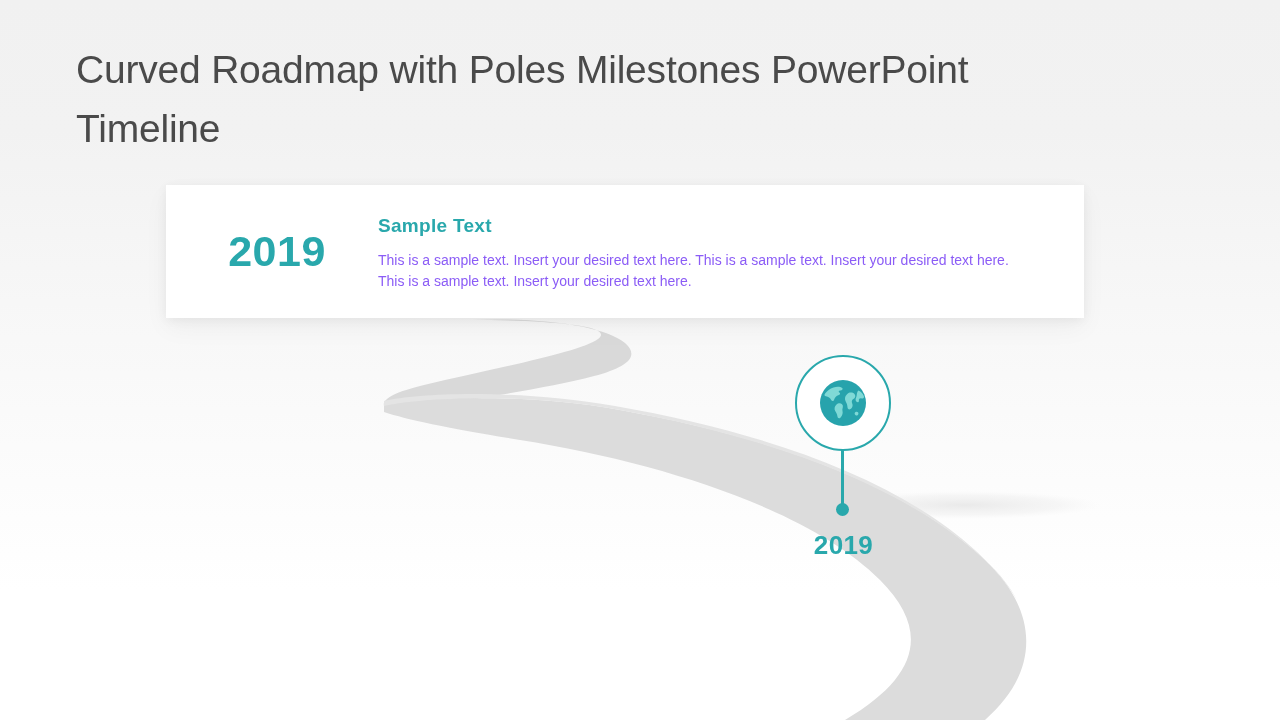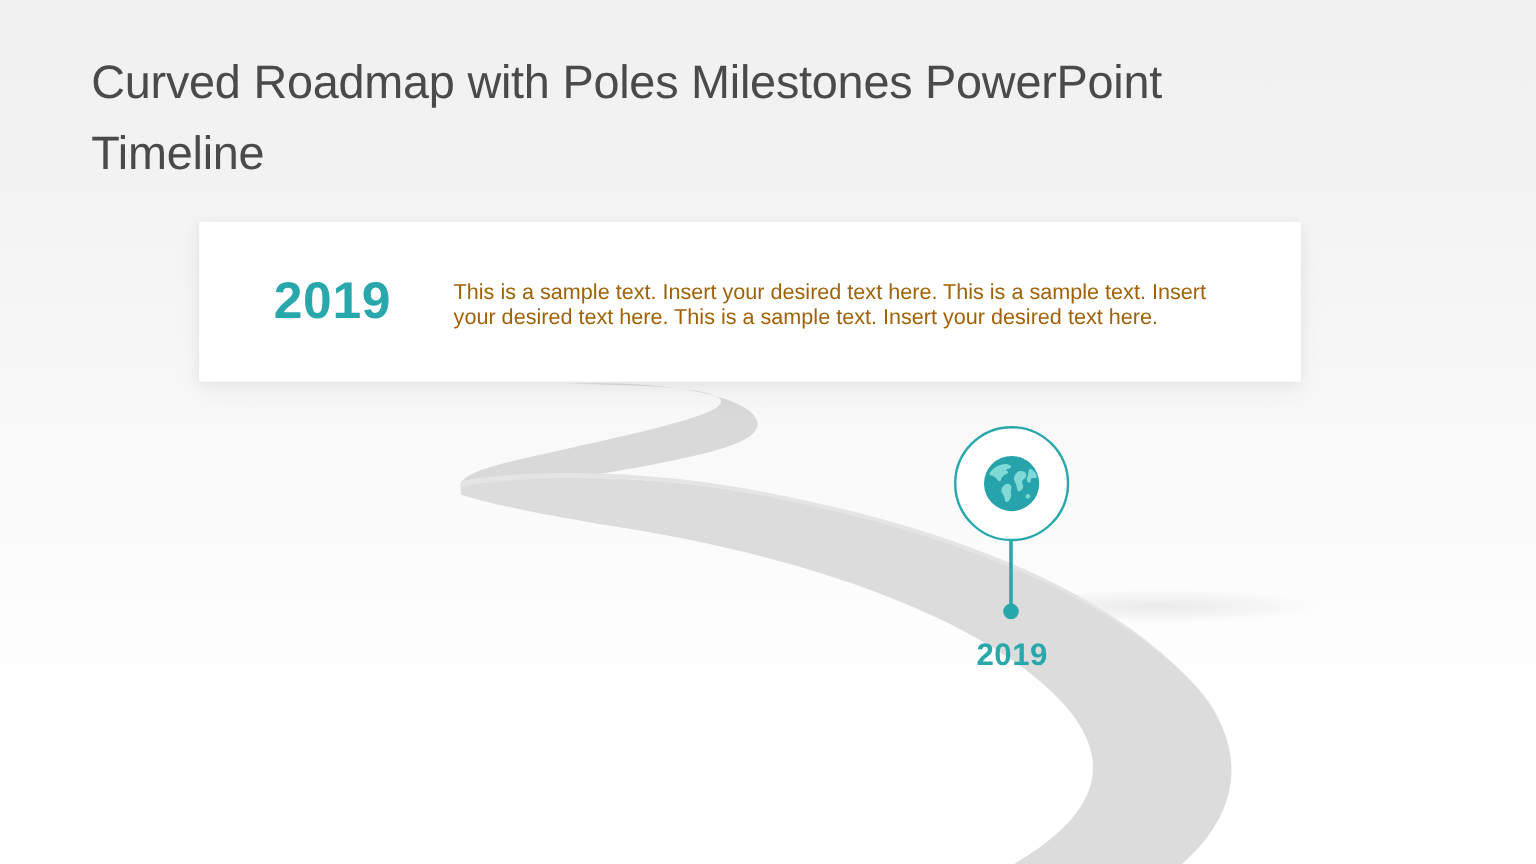--- a/index.html
+++ b/index.html
@@ -67,23 +67,23 @@
     padding-top:4px;
   }
   .card-heading {
     font-size:19px;
     font-weight:700;
     color:#29a8ac;
     letter-spacing:0.3px;
     margin-bottom:13px;
   }
   .card-body {
-    font-size:18px;
+    font-size:14px;
     line-height:21px;
-    color:#a16207;
+    color:#8b5cf6;
     font-weight:400;
     max-width:660px;
   }
 
   
   #pin-marker {
     position:absolute;
     left:795px; top:355px;
     width:97px; height:215px;
   }
@@ -184,20 +184,21 @@
              C 1006,582 992,566 976,551
              C 892,474 752,430 615,406
              C 516,389 420,393 384,401 Z"></path>
   </svg>
 
   <div id="milestone-card">
     <div class="card-year-col">
       <div class="card-year">2019</div>
     </div>
     <div class="card-text-col">
+      <div class="card-heading">Sample Text</div>
       <div class="card-body">This is a sample text. Insert your desired text here. This is a sample text. Insert your desired text here. This is a sample text. Insert your desired text here.</div>
     </div>
   </div>
 
   <div id="pin-marker">
 
     <div class="pin-ring"></div>
 
     <svg class="pin-globe" viewBox="0 0 48 48" xmlns="http://www.w3.org/2000/svg">
       <circle cx="24" cy="24" r="23" fill="#27a3ac"></circle>

